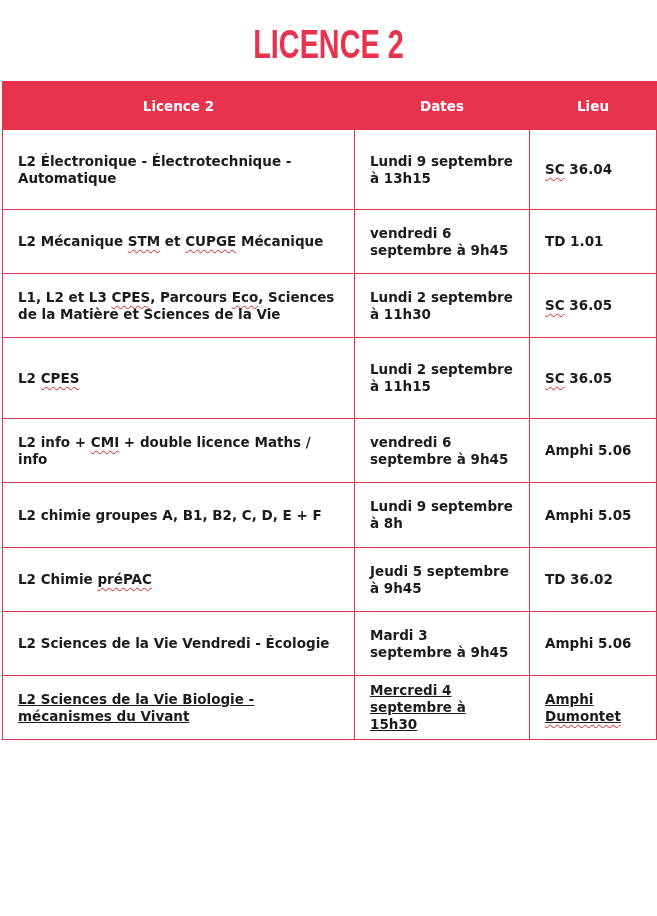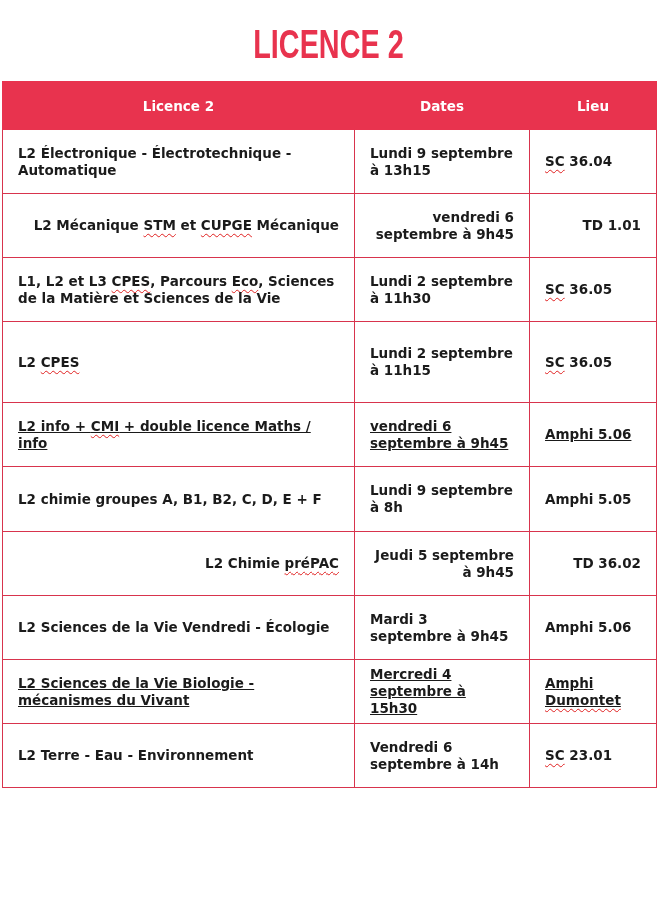--- a/index.html
+++ b/index.html
@@ -84,64 +84,59 @@
     <col style="width:127px">
   </colgroup>
   <thead>
     <tr>
       <th>Licence 2</th>
       <th>Dates</th>
       <th>Lieu</th>
     </tr>
   </thead>
   <tbody id="table-body">
-      <tr style="height: 64px;">
+      <tr style="height: 80px;">
         <td class="col-formation">L2 Électronique - Électrotechnique - Automatique</td>
         <td class="col-date">Lundi 9 septembre à 13h15</td>
         <td class="col-lieu"><span class="spell">SC</span> 36.04</td>
       </tr>
-      <tr style="height: 64px; text-align: right;">
+      <tr style="height: 64px;">
         <td class="col-formation">L2 Mécanique <span class="spell">STM</span> et <span class="spell">CUPGE</span> Mécanique</td>
         <td class="col-date">vendredi 6 septembre à 9h45</td>
         <td class="col-lieu">TD 1.01</td>
       </tr>
       <tr style="height: 64px;">
         <td class="col-formation">L1, L2 et L3 <span class="spell">CPES</span>, Parcours <span class="spell">Eco</span>, Sciences de la Matière et Sciences de la Vie</td>
         <td class="col-date">Lundi 2 septembre à 11h30</td>
         <td class="col-lieu"><span class="spell">SC</span> 36.05</td>
       </tr>
       <tr style="height: 81px;">
         <td class="col-formation">L2 <span class="spell">CPES</span></td>
         <td class="col-date">Lundi 2 septembre à 11h15</td>
         <td class="col-lieu"><span class="spell">SC</span> 36.05</td>
       </tr>
-      <tr style="height: 64px; text-decoration: underline;">
+      <tr style="height: 64px;">
         <td class="col-formation"> L2 info + <span class="spell">CMI</span> + double licence Maths / info</td>
         <td class="col-date">vendredi 6 septembre à 9h45</td>
         <td class="col-lieu">Amphi 5.06</td>
       </tr>
       <tr style="height: 65px;">
         <td class="col-formation">L2 chimie groupes A, B1, B2, C, D, E + F</td>
         <td class="col-date">Lundi 9 septembre à 8h</td>
         <td class="col-lieu">Amphi 5.05</td>
       </tr>
-      <tr style="height: 64px; text-align: right;">
+      <tr style="height: 64px;">
         <td class="col-formation">L2 Chimie <span class="spell">préPAC</span></td>
         <td class="col-date">Jeudi 5 septembre à 9h45</td>
         <td class="col-lieu">TD 36.02</td>
       </tr>
       <tr style="height: 64px;">
         <td class="col-formation">L2 Sciences de la Vie Vendredi - Écologie</td>
         <td class="col-date">Mardi 3 septembre à 9h45</td>
         <td class="col-lieu">Amphi 5.06</td>
       </tr>
       <tr style="height: 64px; text-decoration: underline;">
         <td class="col-formation">L2 Sciences de la Vie Biologie - mécanismes du Vivant</td>
         <td class="col-date">Mercredi 4 septembre à 15h30</td>
         <td class="col-lieu">Amphi <span class="spell">Dumontet</span></td>
       </tr>
-      <tr style="height: 64px;">
-        <td class="col-formation">L2 Terre - Eau - Environnement</td>
-        <td class="col-date">Vendredi 6 septembre à 14h</td>
-        <td class="col-lieu"><span class="spell">SC</span> 23.01</td>
-      </tr>
     </tbody>
 </table>
 
 </body></html>

